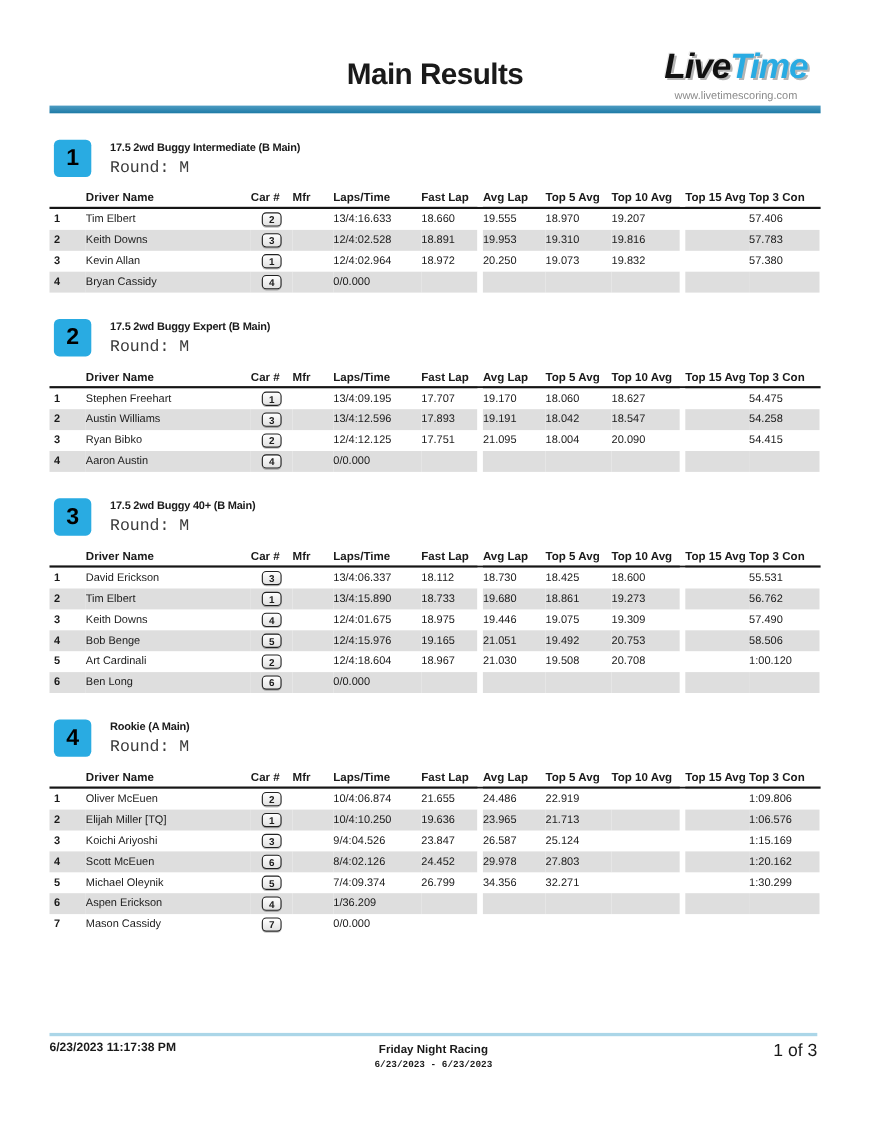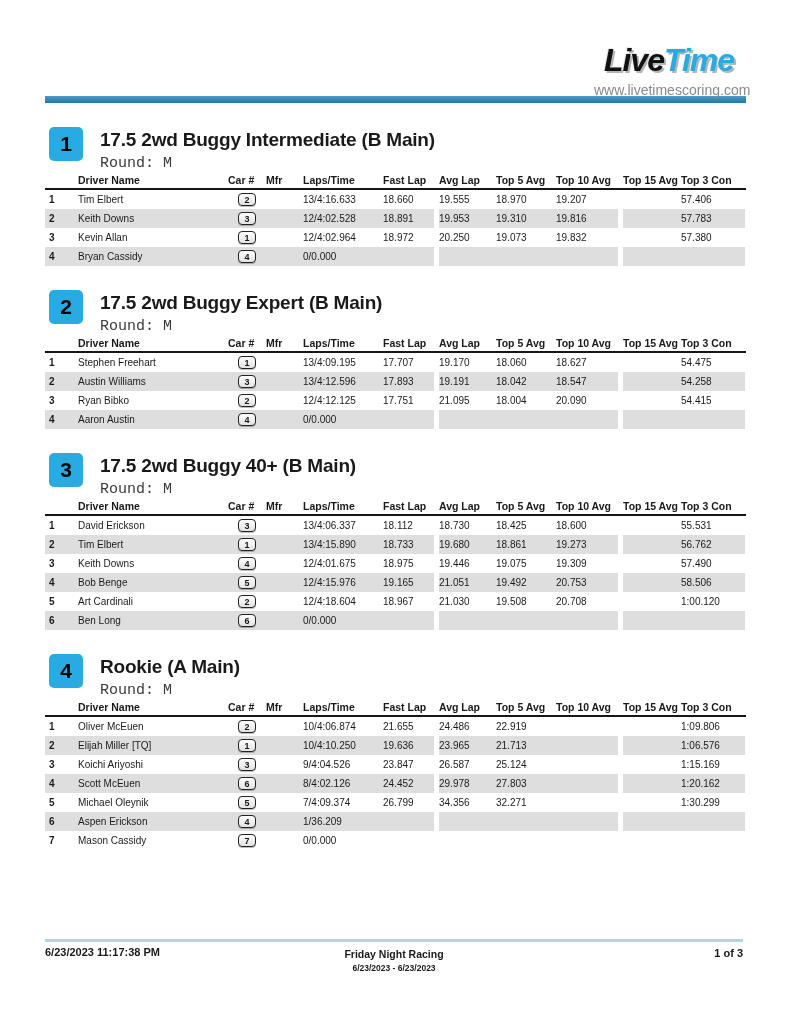--- a/index.html
+++ b/index.html
@@ -26,43 +26,43 @@
     white-space:nowrap;
   }
   .logo-live {
     color:#111;
     text-shadow:-1px -1px 0 #e8e8e8, 2px 2px 0 #b5b5b5;
   }
   .logo-time {
     color:var(--accent,#29ABE2);
     text-shadow:-1px -1px 0 #f2f2f2, 2px 2px 0 #b5b5b5;
   }
-  .logo-url { font-size:14px; color:#8a8a8a; margin-top:3px; }
+  .logo-url { font-size:10px; color:#8a8a8a; margin-top:3px; }
 
   .top-bar {
     margin:0 45px; height:7px;
     background:linear-gradient(var(--barLight,#4d9cc2), var(--bar,#1e7aa6));
   }
 
   
   .content { margin:0 45px; width:701px; }
   .section { margin-top:24px; }
   .section-head { display:flex; align-items:flex-start; margin-left:4px; }
   .num-box {
     width:34px; height:34px; border-radius:5px;
     background:var(--accent,#29ABE2);
     display:flex; align-items:center; justify-content:center;
     font-size:21px; font-weight:bold; color:#000;
     flex:0 0 auto;
   }
   .sec-titles { margin-left:17px; padding-top:2px; }
-  .sec-title { font-size:19px; font-weight:bold; letter-spacing:-0.2px; }
+  .sec-title { font-size:10px; font-weight:bold; letter-spacing:-0.2px; }
   .sec-round { font-size:15px; color:#3a3a3a; margin-top:4px;font-family:Liberation Mono, monospace; }
 
-  .table { }
+  .table { margin-top:11px; }
   .trow {
     display:grid;
     grid-template-columns:33px 150px 38px 37px 80px 51px 5px 57px 60px 62px 5px 58px 64px;
     align-items:center;
   }
   .thead {
     height:18px;
     border-bottom:2.5px solid #161616;
     font-weight:bold; font-size:10.5px;
   }
@@ -79,31 +79,32 @@
     background:linear-gradient(#ffffff,#e2e2e2);
     box-shadow:0 1px 0 rgba(0,0,0,0.25);
     font-size:9px; font-weight:bold; text-align:center;
   }
 
   
   .footer { position:absolute; left:45px; right:48px; top:939px; }
   .footer-line { height:2.5px; background:var(--footerLine,#ABD6E8); }
   .footer-row { position:relative; margin-top:4px; height:30px; }
   .footer-left  { position:absolute; left:0; top:0; font-size:11px; font-weight:bold; }
-  .footer-right { position:absolute; right:0; top:1px; font-size:11px; font-weight:bold; }
+  .footer-right { position:absolute; right:0; top:1px; font-size:16px; font-weight:normal; }
   .footer-center{ position:absolute; left:0; right:0; top:2px; text-align:center; }
   .footer-event { font-size:10.5px; font-weight:bold; }
-  .footer-sub   { font-size:8.5px; font-weight:bold; margin-top:3px; }
+  .footer-sub   { font-size:8.5px; font-weight:bold; margin-top:3px;font-family:Liberation Mono, monospace; }
 </style>
 </head>
 <body>
 
 <div class="page">
 
   <div class="masthead">
+    <div class="main-title">Main Results</div>
     <div class="logo">
       <div class="logo-text"><span class="logo-live">Live</span><span class="logo-time">Time</span></div>
       <div class="logo-url">www.livetimescoring.com</div>
     </div>
   </div>
 
   <div class="top-bar"></div>
 
   <div id="sections" class="content">
   <section class="section">

